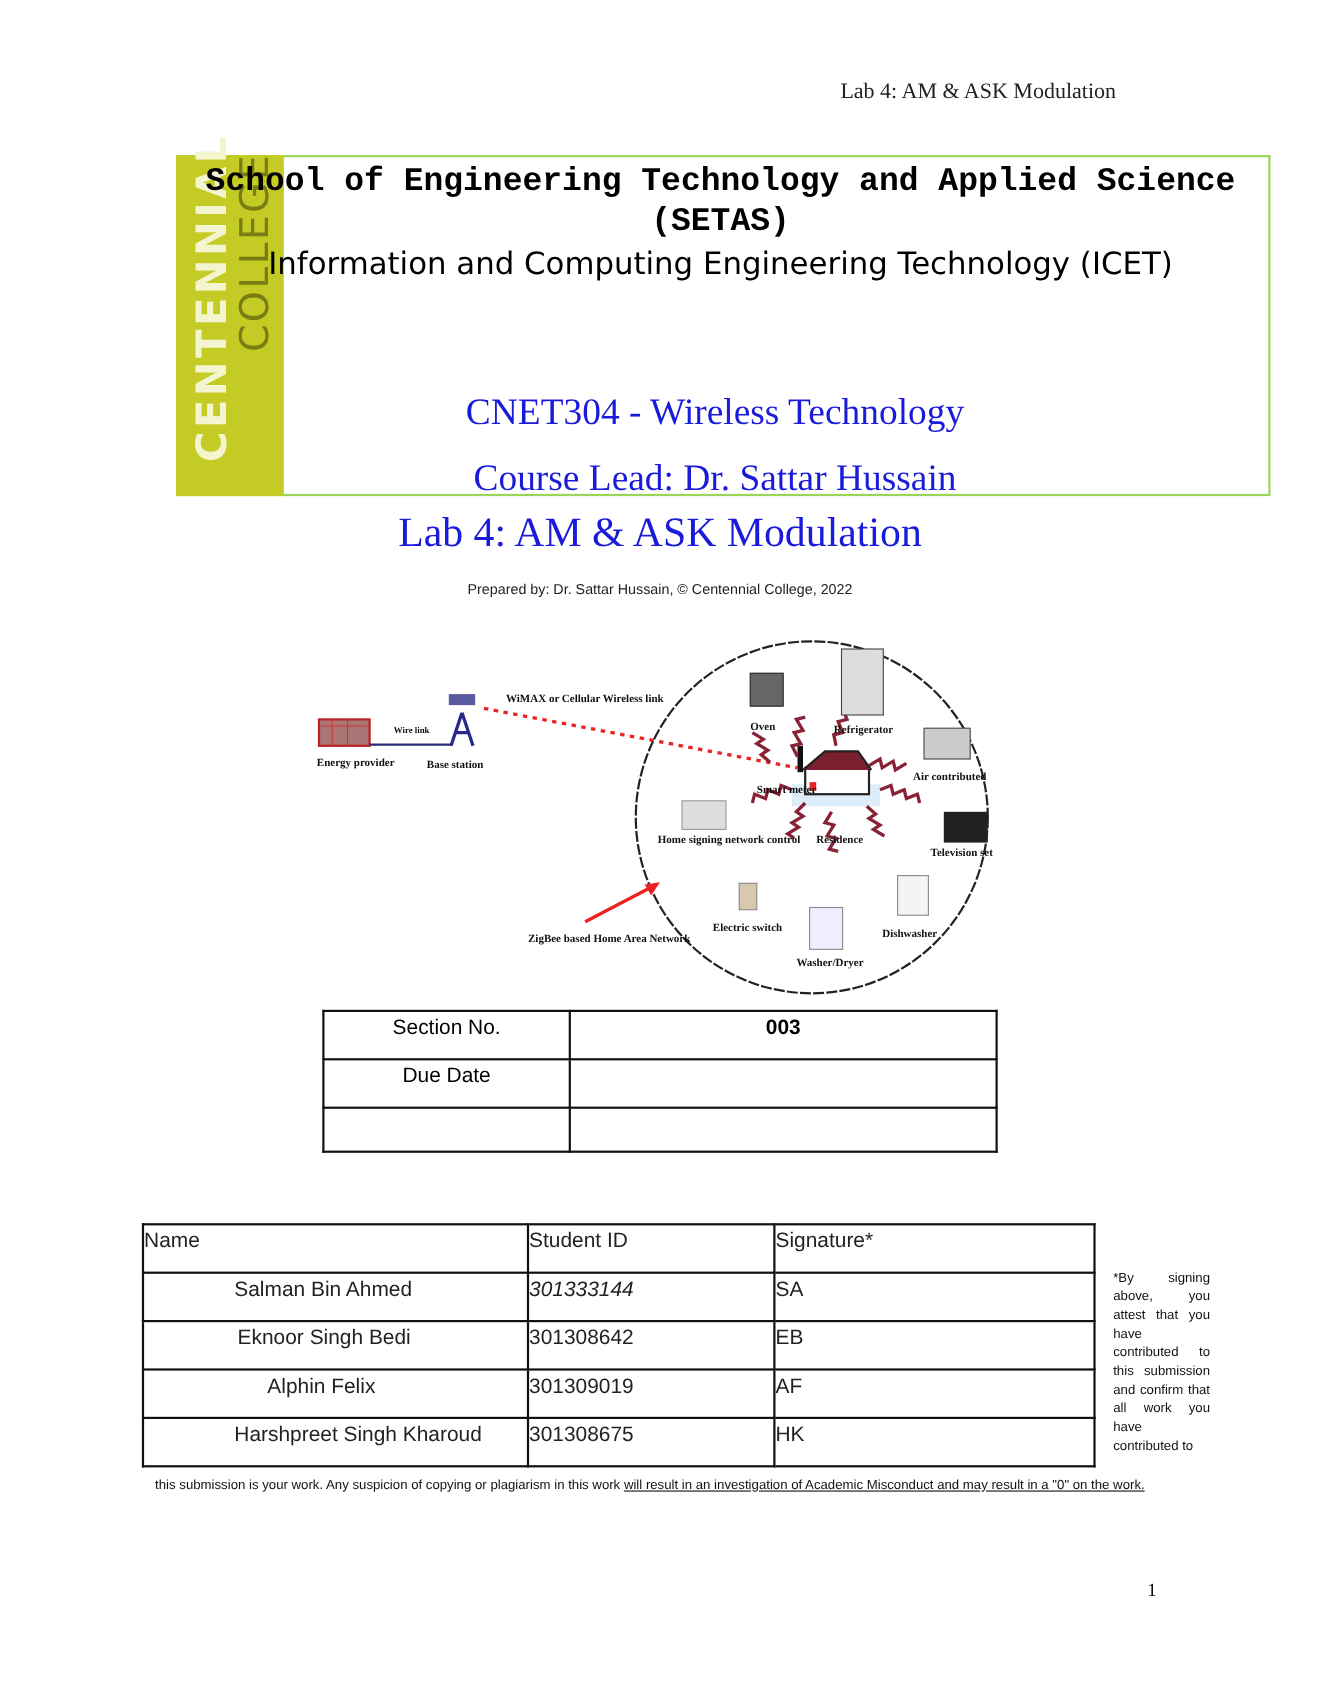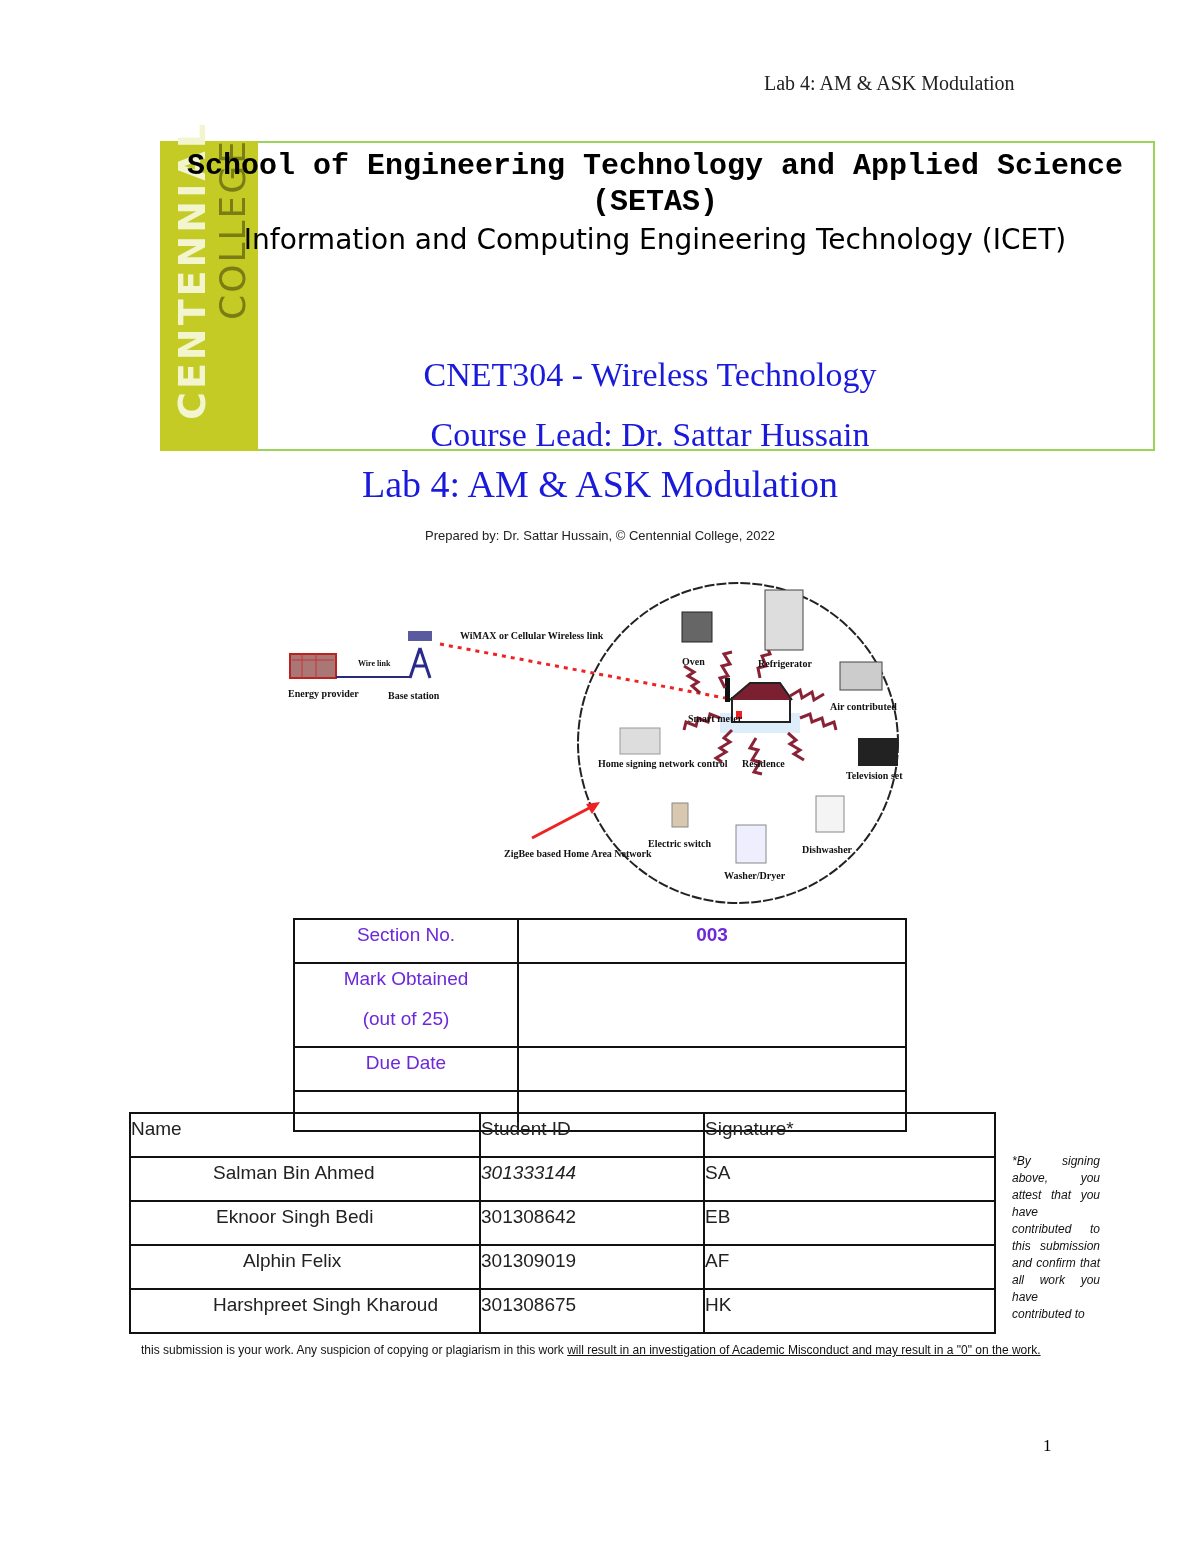--- a/index.html
+++ b/index.html
@@ -13,25 +13,25 @@
     .school-title{left:160px;top:148px;width:990px;text-align:center;font-family:Liberation Mono, monospace;font-weight:bold;font-size:30px;line-height:36px;}
     .dept-title{left:160px;top:222px;width:990px;text-align:center;font-family:"DejaVu Sans",sans-serif;font-size:28px;line-height:36px;}
     .course-title{left:300px;top:356px;width:700px;text-align:center;font-family:"Liberation Serif",serif;font-size:34px;color:#1a1adb;}
     .course-lead{left:300px;top:416px;width:700px;height:33px;overflow:hidden;text-align:center;font-family:"Liberation Serif",serif;font-size:34px;color:#1a1adb;}
     .lab-title{left:300px;top:462px;width:600px;text-align:center;font-family:"Liberation Serif",serif;font-size:38px;color:#1a1adb;}
     .prepared{left:300px;top:528px;width:600px;text-align:center;font-family:"Liberation Sans",sans-serif;font-size:13px;color:#222;}
     .diagram{left:280px;top:578px;width:640px;height:330px;}
     .diag-label{font-family:"Liberation Serif",serif;font-weight:bold;font-size:10px;color:#111;text-align:center;line-height:12px;position:absolute;white-space:nowrap;}
     table{border-collapse:collapse;}
     .info-table{left:293px;top:918px;width:614px;}
-    .info-table td{border:2px solid #111;font-size:19px;color:#6d28d9;text-align:center;vertical-align:top;padding:4px 0 0 0;}
+    .info-table td{border:2px solid #111;font-size:19px;color:#000000;text-align:center;vertical-align:top;padding:4px 0 0 0;}
     .student-table{left:129px;top:1112px;width:867px;}
     .student-table td{border:2px solid #111;font-size:19px;color:#222;text-align:left;vertical-align:top;height:38px;padding:4px 0 0 0;}
     .student-table td.name{text-align:left;}
-    .attest{left:1012px;top:1153px;width:88px;font-size:12px;font-style:italic;line-height:17px;text-align:justify;color:#111;}
+    .attest{left:1012px;top:1153px;width:88px;font-size:12px;line-height:17px;text-align:justify;color:#111;}
     .notice{left:141px;top:1342px;width:960px;font-size:12px;line-height:17px;color:#111;}
     .notice u{text-decoration:underline;}
     .page-number{left:1043px;top:1436px;font-family:"Liberation Serif",serif;font-size:17px;}
   </style>
 </head>
 <body>
 
 <div class="abs running-header">Lab 4: AM &amp; ASK Modulation</div>
 
 <div class="abs banner"></div>
@@ -96,45 +96,38 @@
     <rect x="578" y="160" width="40" height="28" fill="#222"></rect>
     <rect x="536" y="218" width="28" height="36" fill="#f4f4f4" stroke="#888"></rect>
     <rect x="456" y="247" width="30" height="38" fill="#eef" stroke="#888"></rect>
     <rect x="392" y="225" width="16" height="24" fill="#d8c8b0" stroke="#888"></rect>
     <rect x="340" y="150" width="40" height="26" fill="#ddd" stroke="#999"></rect>
   </svg>
   <div class="diag-label" style="left:8px;top:110px;">Energy provider</div>
   <div class="diag-label" style="left:78px;top:80px;font-size:8px;">Wire link</div>
   <div class="diag-label" style="left:108px;top:112px;">Base station</div>
   <div class="diag-label" style="left:180px;top:52px;">WiMAX or Cellular Wireless link</div>
-  <div class="diag-label" style="left:200px;top:270px;margin-left:24px;">ZigBee based Home Area Network</div>
+  <div class="diag-label" style="left:200px;top:270px;">ZigBee based Home Area Network</div>
   <div class="diag-label" style="left:402px;top:78px;">Oven</div>
   <div class="diag-label" style="left:478px;top:80px;">Refrigerator</div>
   <div class="diag-label" style="left:550px;top:123px;">Air contributed</div>
   <div class="diag-label" style="left:408px;top:135px;">Smart meter</div>
   <div class="diag-label" style="left:318px;top:180px;">Home signing network control</div>
   <div class="diag-label" style="left:462px;top:180px;">Residence</div>
   <div class="diag-label" style="left:566px;top:192px;">Television set</div>
   <div class="diag-label" style="left:368px;top:260px;">Electric switch</div>
   <div class="diag-label" style="left:444px;top:292px;">Washer/Dryer</div>
   <div class="diag-label" style="left:522px;top:266px;">Dishwasher</div>
 </div>
 
 <table class="abs info-table">
   <tbody>
       <tr style="height:44px;">
     <td style="width:222px;">Section No.</td>
     <td style="font-weight:bold;">003</td>
-  </tr>
-  <tr style="height:84px;">
-    <td>
-      <div>Mark Obtained</div>
-      <div style="margin-top:18px;">(out of 25)</div>
-    </td>
-    <td></td>
   </tr>
   <tr style="height:44px;">
     <td>Due Date</td>
     <td></td>
   </tr>
   <tr style="height:40px;">
     <td></td>
     <td></td>
   </tr>
 </tbody>

